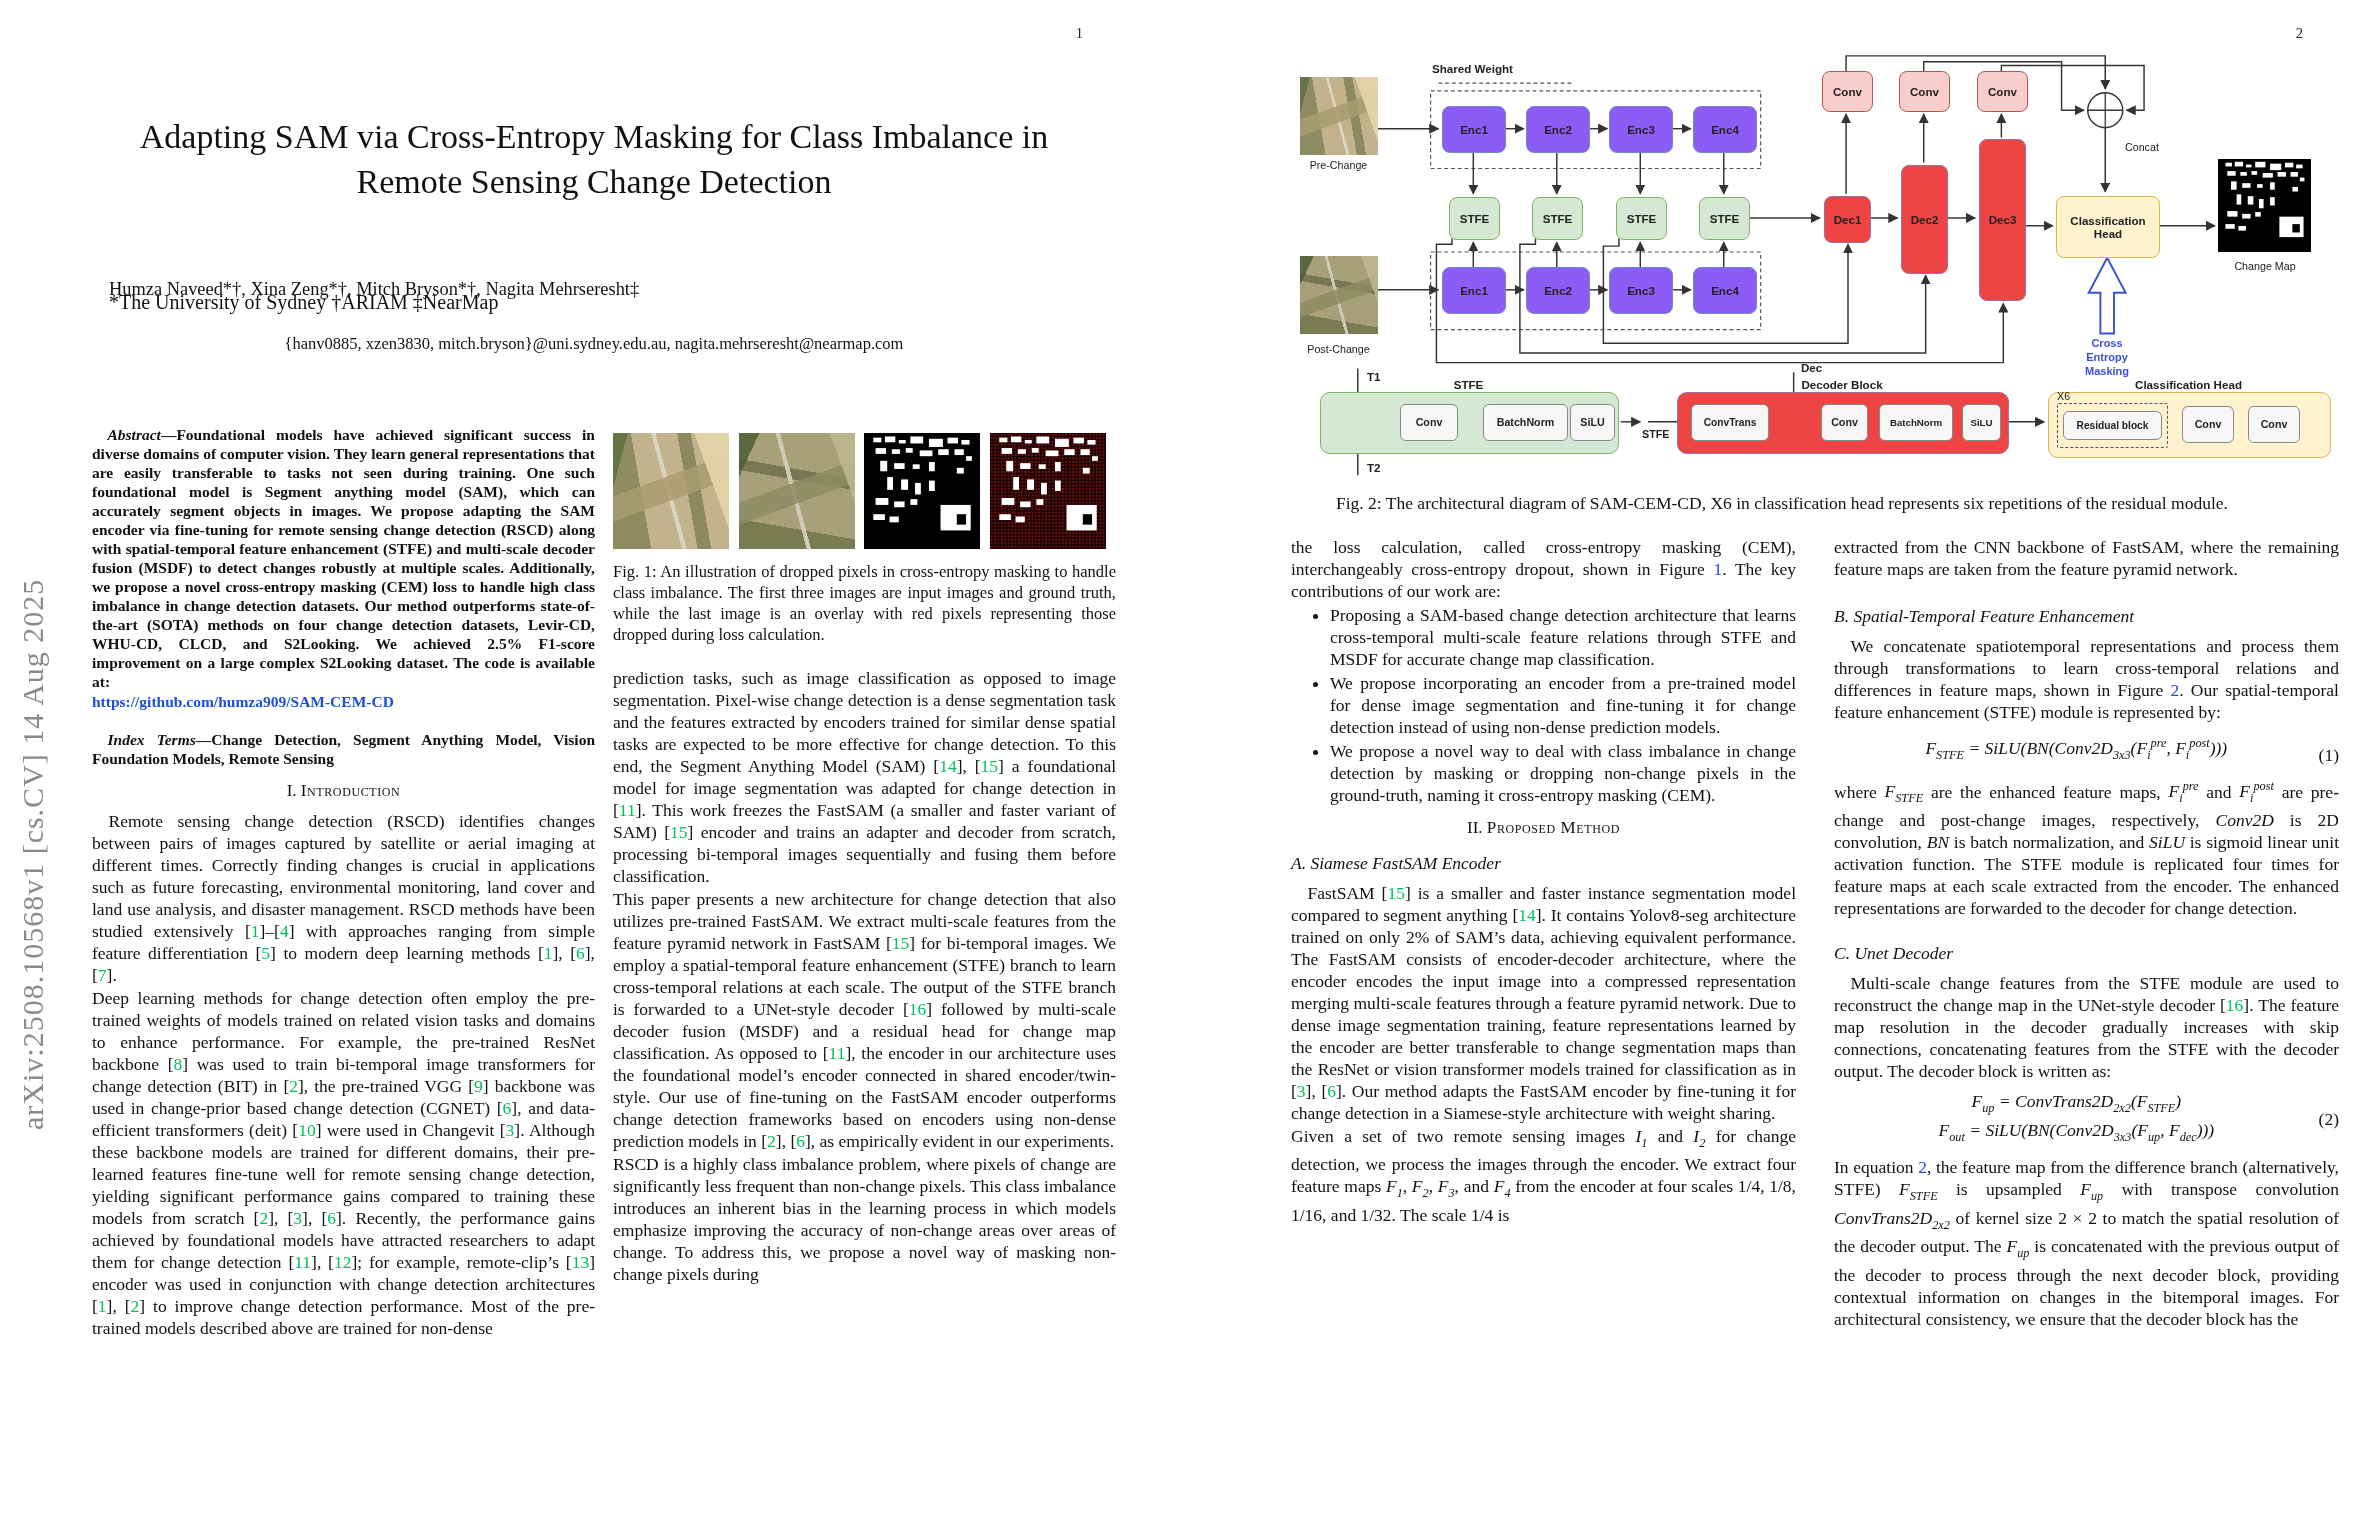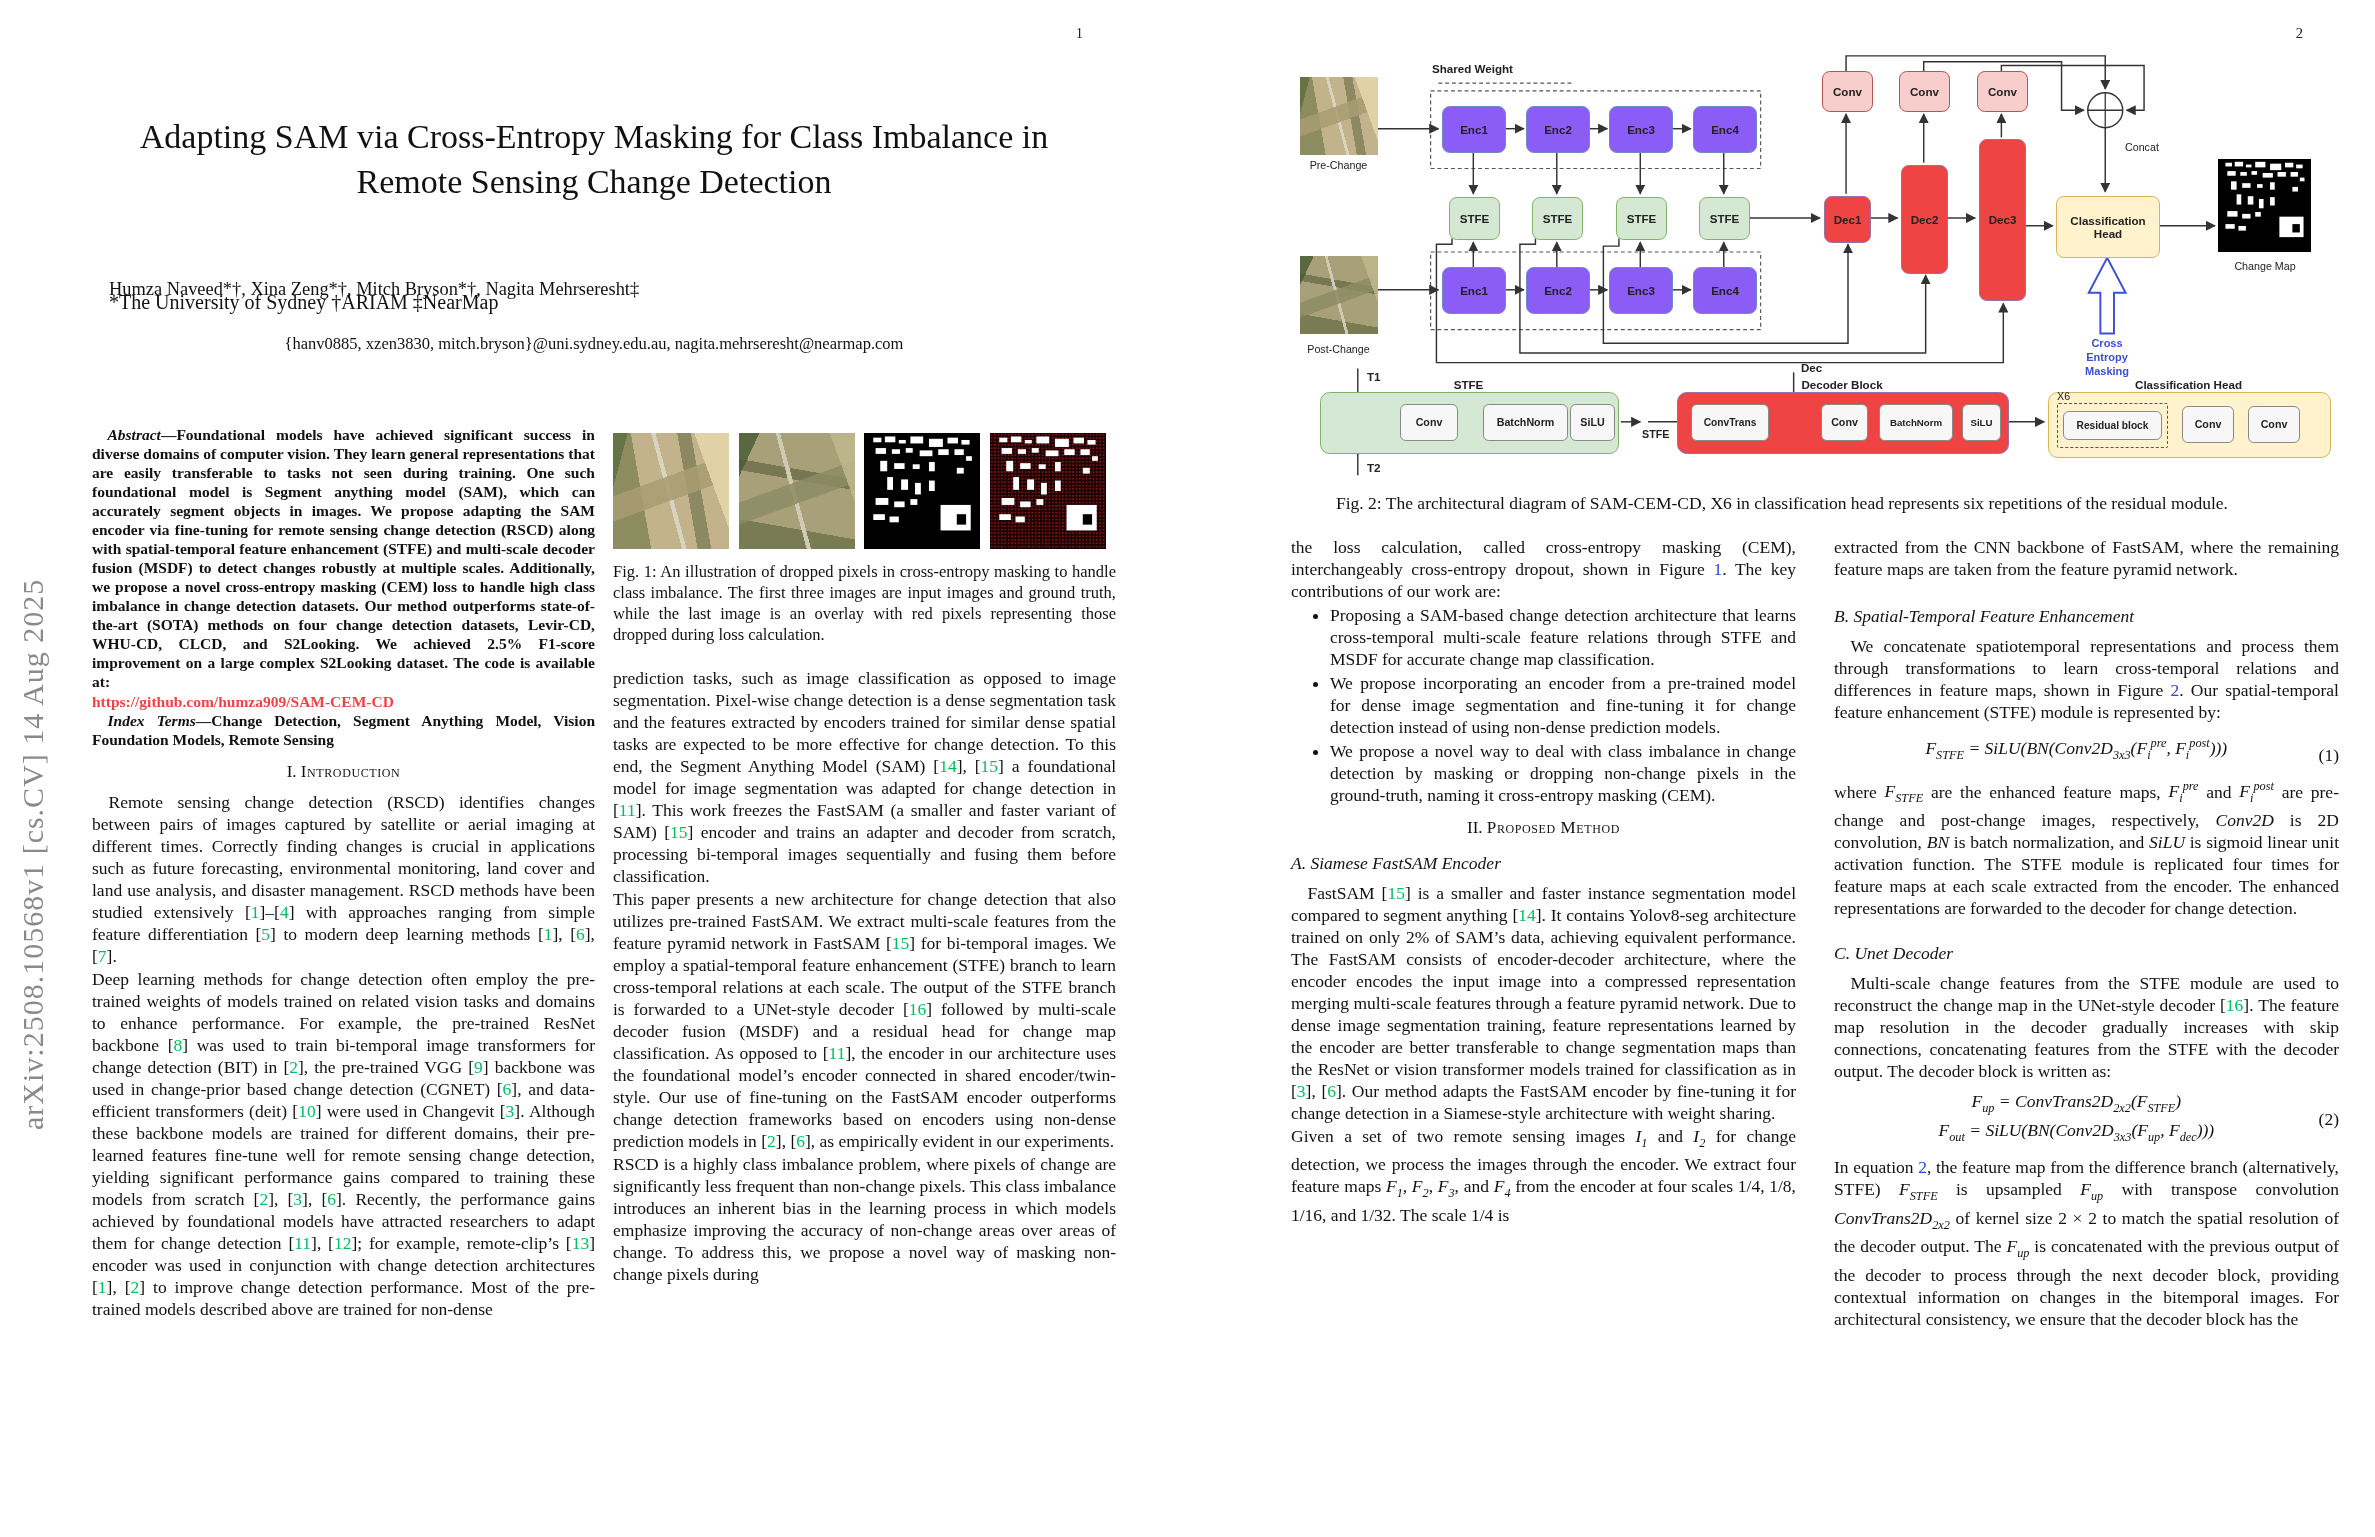--- a/index.html
+++ b/index.html
@@ -17,22 +17,22 @@
          font-size:34px;line-height:45px;font-weight:400}
   .authors{position:absolute;top:279px;left:109px;width:970px;text-align:left;font-size:18.4px}
   .affil{position:absolute;top:291px;left:109px;width:970px;text-align:left;font-size:20px}
   .emails{position:absolute;top:334px;left:109px;width:970px;text-align:center;font-size:16.5px}
   
   .col{position:absolute;width:503px;font-size:17.5px;line-height:22px;text-align:justify}
   p{margin:0 0 1px 0}
   p.ind{text-indent:16.5px}
   .abstract{font-weight:bold;font-size:15.5px;line-height:19px;text-indent:15.5px}
   .absLabel{font-style:italic}
-  .codelink{font-weight:bold;font-size:15.5px;line-height:19px;color:#ef4444;word-break:break-all}
-  .idx{font-weight:bold;font-size:15.5px;line-height:19px;text-indent:15.5px;margin-top:0}
+  .codelink{font-weight:bold;font-size:15.5px;line-height:19px;color:#1d4ed8;word-break:break-all}
+  .idx{font-weight:bold;font-size:15.5px;line-height:19px;text-indent:15.5px;margin-top:19px}
   .idxLabel{font-style:italic}
   .sec-head{text-align:center;font-size:17px;margin:11.6px 0 8.7px 0;text-indent:0}
   .sc{font-variant:small-caps;letter-spacing:0.6px}
   .sub-head{font-style:italic;font-size:17.5px;margin:12.6px 0 7.8px 0;text-align:left}
   .cite{color:#00c060}
   .ref{color:#2946d8}
   .m{font-style:italic}
   sub,sup{font-size:70%}
   ul.contrib{margin:1.9px 0 1.9px 0;padding-left:39px}
   ul.contrib li{margin-bottom:1.9px}

